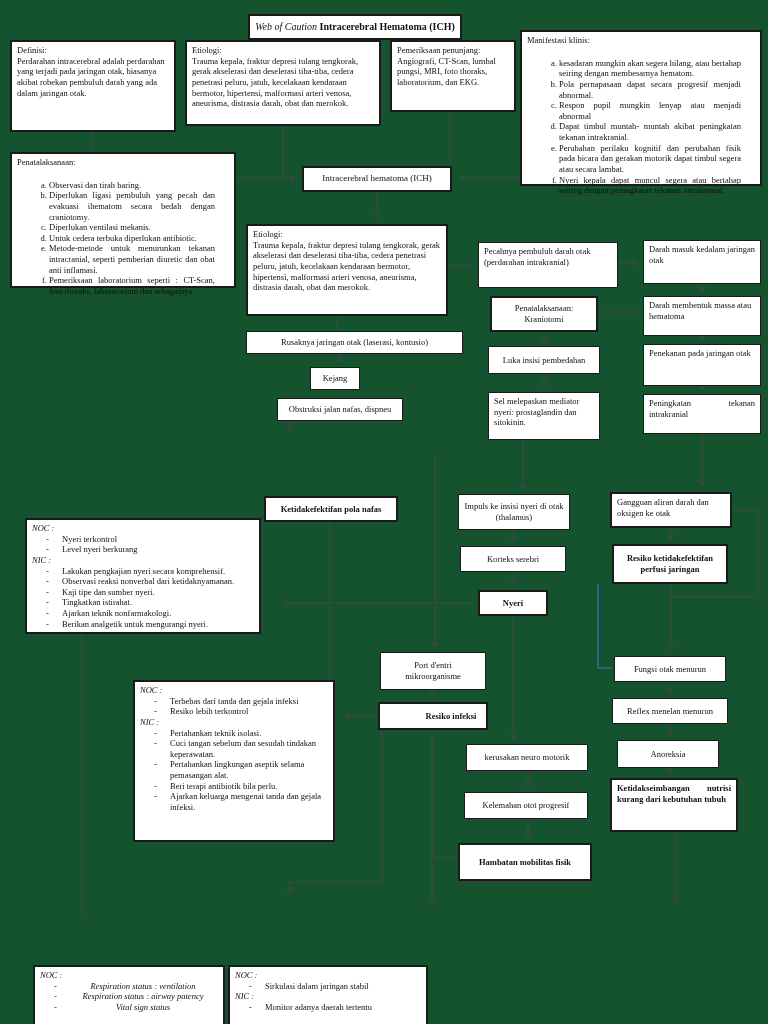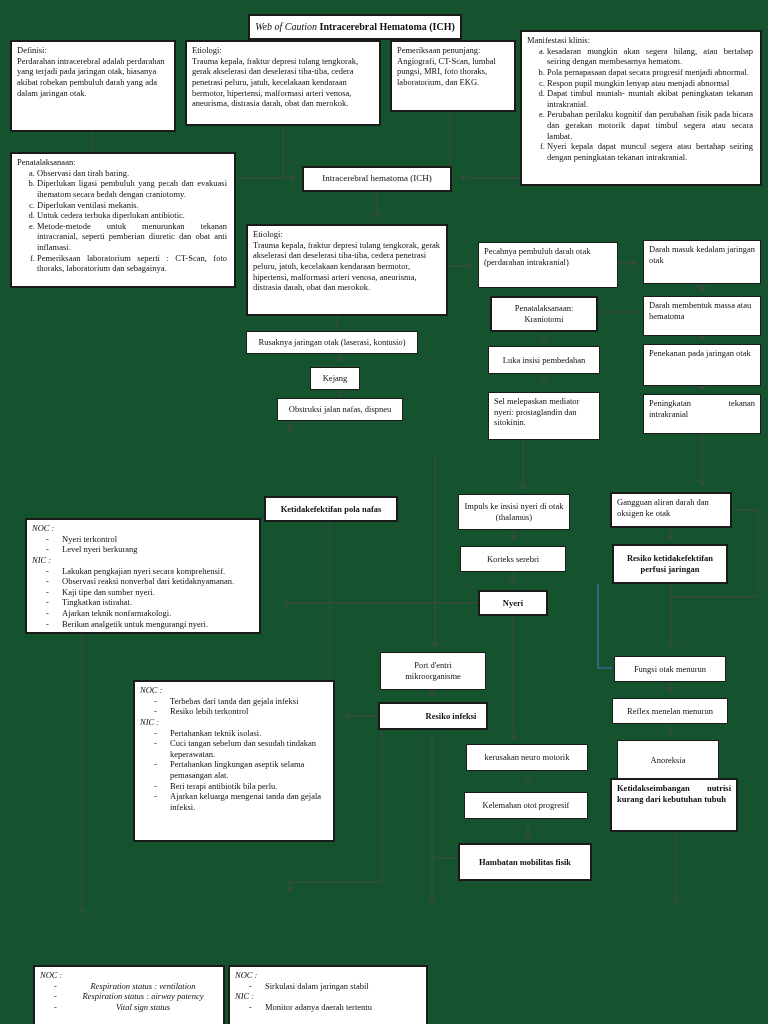--- a/index.html
+++ b/index.html
@@ -7,21 +7,21 @@
         font-family:"Liberation Serif",serif;color:#111;}
   .wires{position:absolute;left:0;top:0;z-index:1;}
   .box{position:absolute;z-index:2;background:#fff;border:1.4px solid #1a1a1a;
        padding:3px 5px;font-size:8.5px;line-height:1.25;box-sizing:border-box;}
   .thick{border-width:2.2px;}
   .center{display:flex;flex-direction:column;align-items:center;justify-content:center;text-align:center;}
   .bold{font-weight:700;}
   .hd{display:block;}
   .just{text-align:justify;}
   .it{font-style:italic;}
-  ol.alpha{margin:0;padding:0 2px 0 20px;list-style-type:lower-alpha;}
+  ol.alpha{margin:12px;padding:0 2px 0 20px;list-style-type:lower-alpha;}
   ol.alpha li{text-align:justify;margin:0;}
   ul.dash{margin:0;padding:0 2px 0 8px;list-style:none;}
   ul.dash li{position:relative;padding-left:22px;}
   ul.dash li::before{content:"-";position:absolute;left:6px;}
   ul.ital li{font-style:italic;text-align:center;}
   .lbl{display:block;font-style:italic;}
   .title-box{display:flex;align-items:center;justify-content:center;font-size:10px;}
 </style>
 </head>
 <body>
@@ -158,21 +158,21 @@
   </div>
 
   <div class="box" style="left:488px;top:392px;width:112px;height:48px;">
     <span>Sel melepaskan mediator nyeri: prostaglandin dan sitokinin.</span>
   </div>
 
   <div class="box just" style="left:643px;top:394px;width:118px;height:40px;">
     <span class="just">Peningkatan tekanan intrakranial</span>
   </div>
 
-  <div class="box center" style="left:246px;top:331px;width:172px;height:23px;">
+  <div class="box center" style="left:246px;top:331px;width:217px;height:23px;">
     <span>Rusaknya jaringan otak (laserasi, kontusio)</span>
   </div>
 
   <div class="box center" style="left:310px;top:367px;width:50px;height:23px;">
     <span>Kejang</span>
   </div>
 
   <div class="box center" style="left:277px;top:398px;width:126px;height:23px;">
     <span>Obstruksi jalan nafas, dispneu</span>
   </div>
@@ -243,21 +243,21 @@
   </div>
 
   <div class="box center" style="left:614px;top:656px;width:112px;height:26px;">
     <span>Fungsi otak menurun</span>
   </div>
 
   <div class="box center" style="left:612px;top:698px;width:116px;height:26px;">
     <span>Reflex menelan menurun</span>
   </div>
 
-  <div class="box center" style="left:617px;top:740px;width:102px;height:40px;">
+  <div class="box center" style="left:617px;top:740px;width:102px;height:28px;">
     <span>Anoreksia</span>
   </div>
 
   <div class="box thick bold just" style="left:610px;top:778px;width:128px;height:54px;">
     <span class="just">Ketidakseimbangan nutrisi kurang dari kebutuhan tubuh</span>
   </div>
 
   <div class="box center" style="left:466px;top:744px;width:122px;height:27px;">
     <span>kerusakan neuro motorik</span>
   </div>

